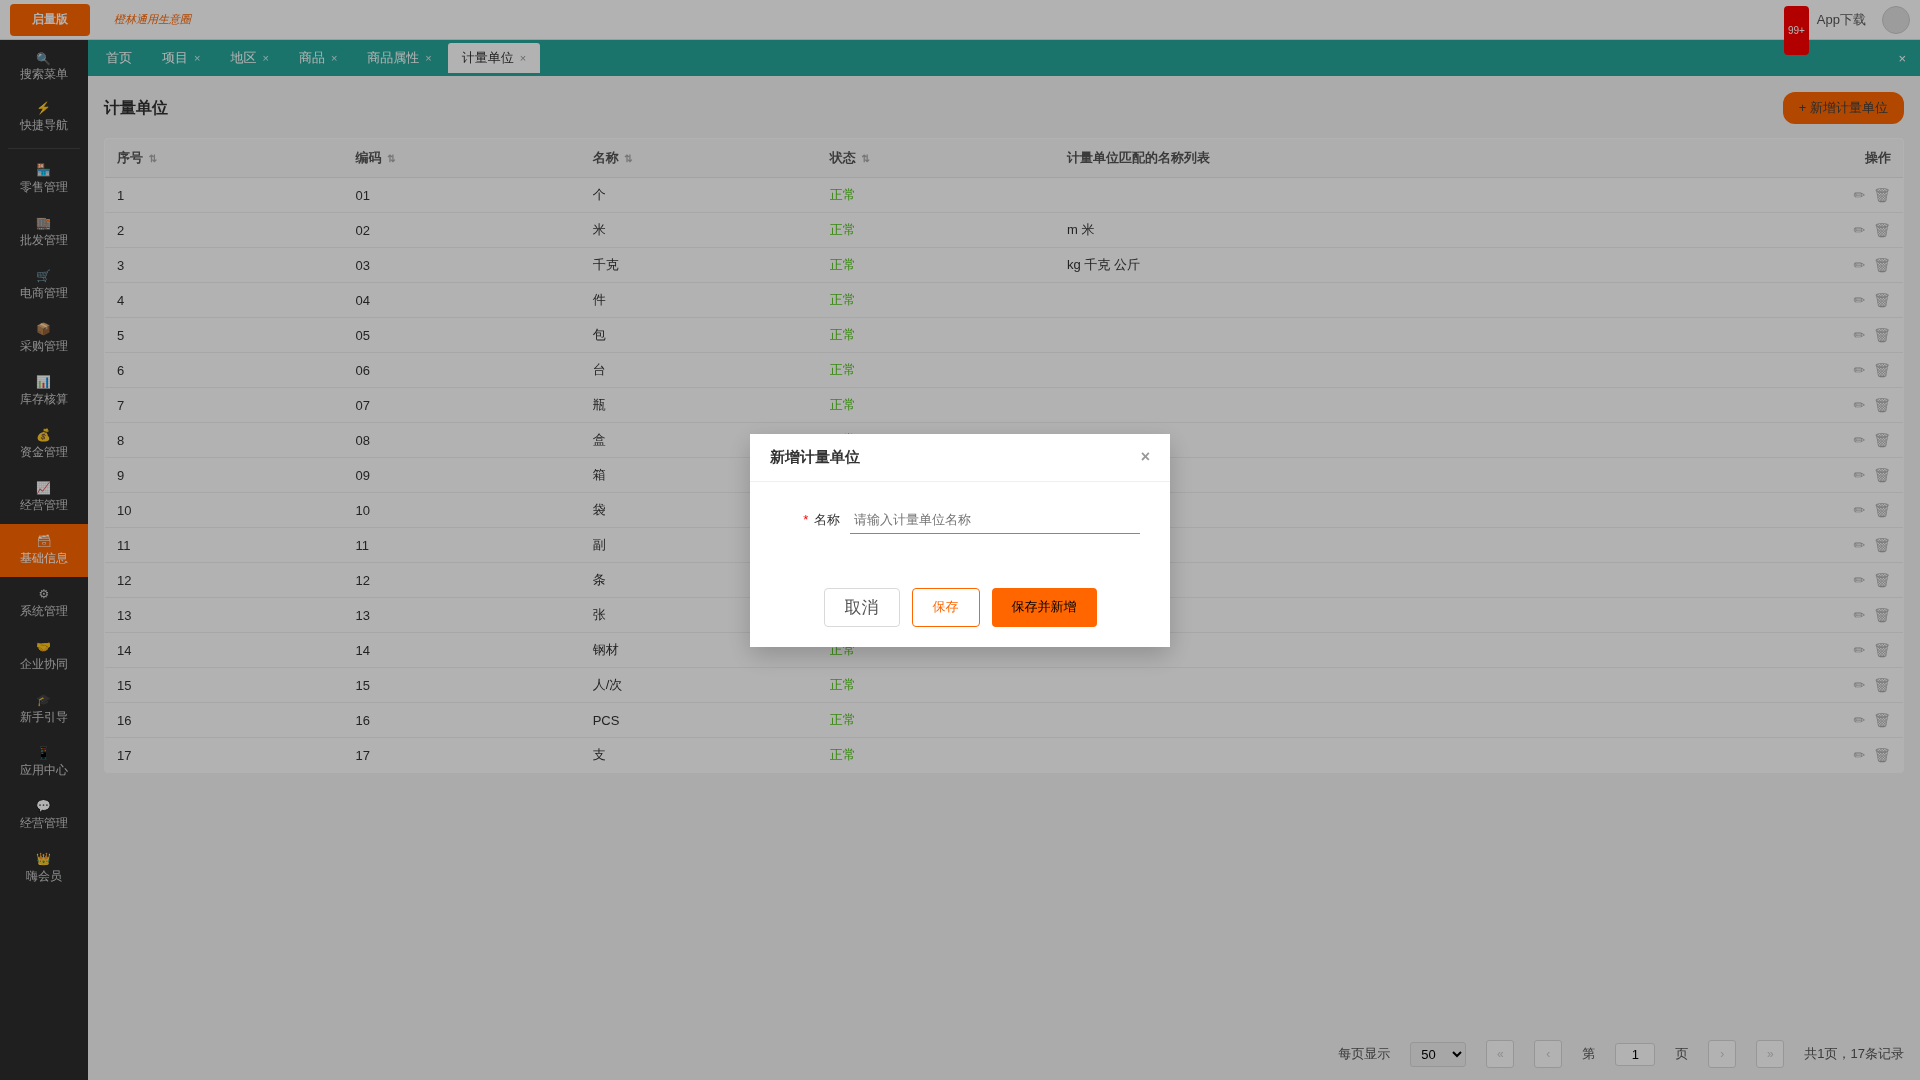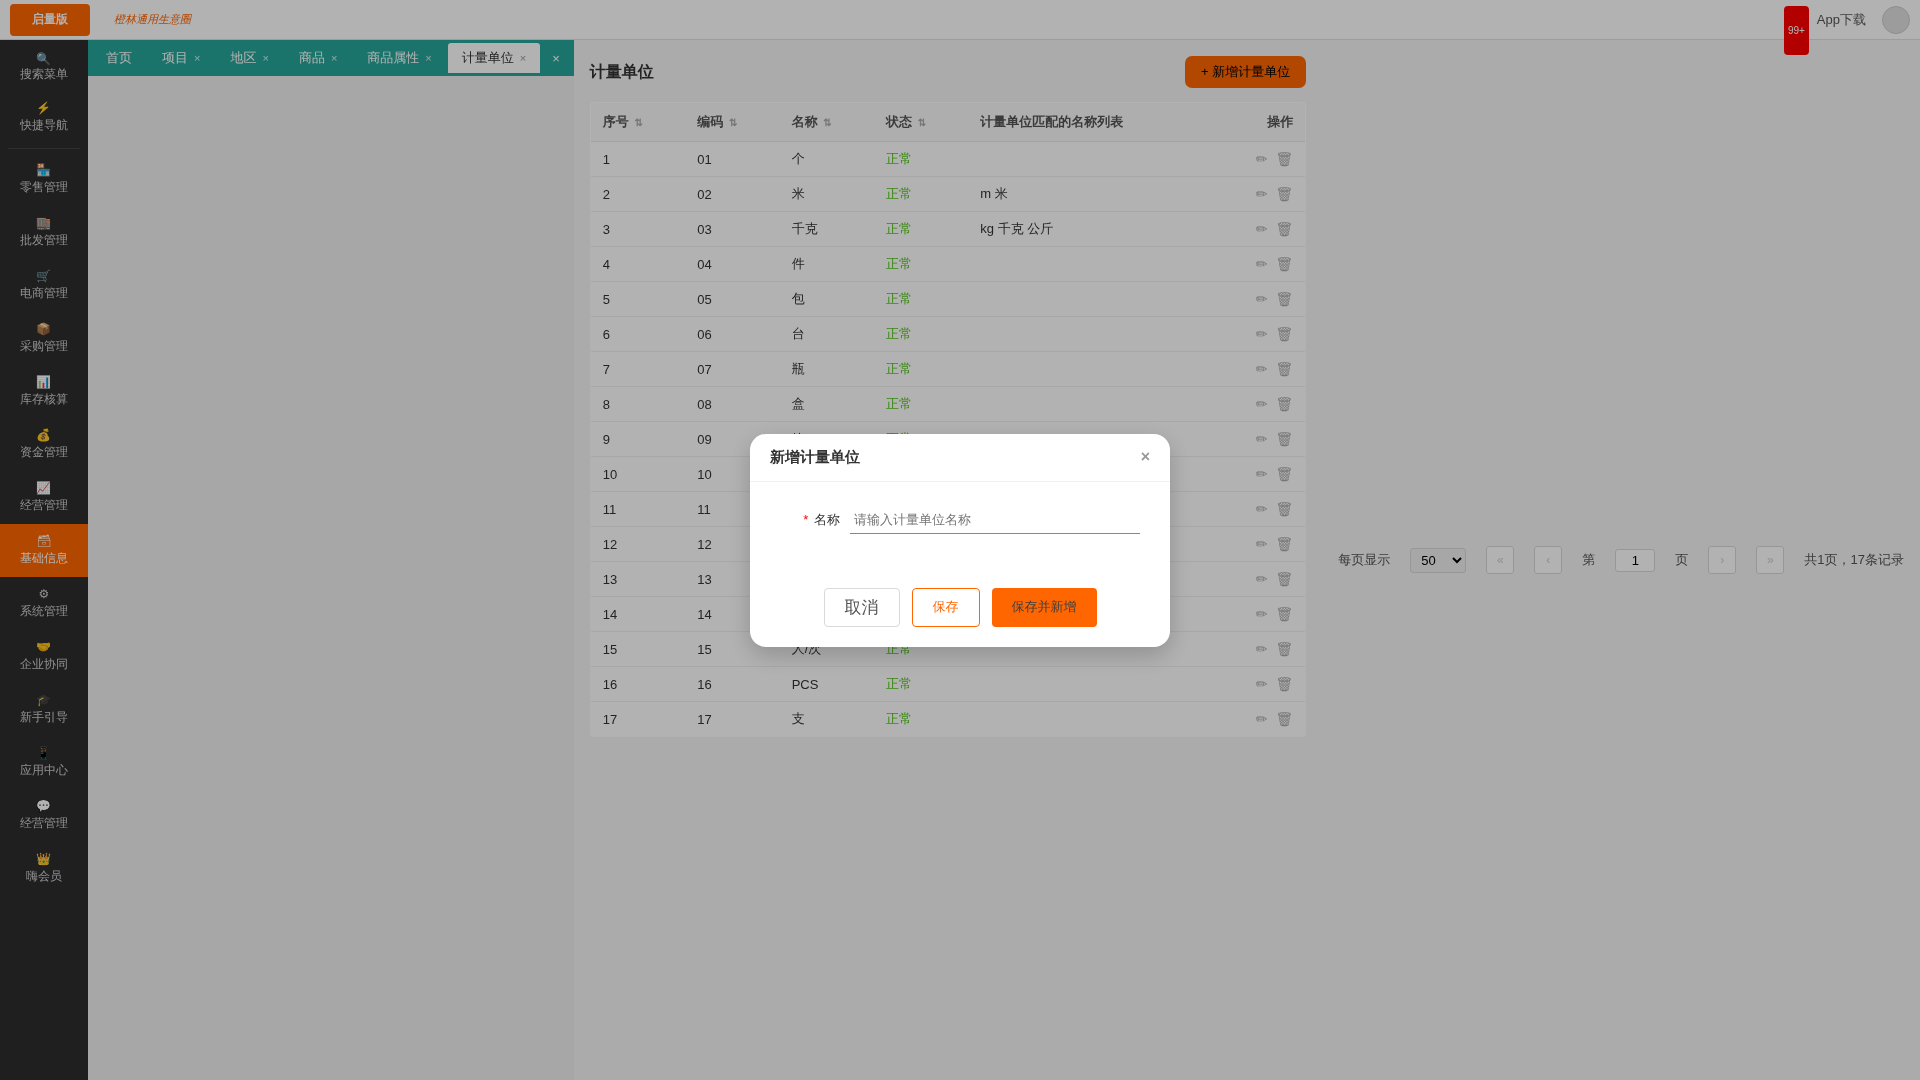--- a/index.html
+++ b/index.html
@@ -100,21 +100,21 @@
       gap: 2px;
     }
     .sidebar-item.active { background: #f60; color: #fff; }
     .sidebar-item-label { font-size: 12px; }
     .sidebar-divider { height: 1px; background: #444; margin: 4px 8px; }
 
     
     .content-area {
       flex: 1;
       display: flex;
-      flex-direction: row;
+      flex-direction: column;
       overflow: hidden;
     }
 
     
     .tabs-bar {
       background: #26a69a;
       display: flex;
       align-items: center;
       height: 36px;
       padding: 0 4px;
@@ -164,23 +164,23 @@
       align-items: center;
       margin-bottom: 14px;
     }
     .page-title {
       font-size: 16px;
       font-weight: bold;
       color: #333;
     }
     .btn-add {
       background: #f60;
-      color: #000000;
+      color: #404040;
       border: none;
-      border-radius: 7px;
+      border-radius: 12px;
       padding: 7px 16px;
       font-size: 13px;
       cursor: pointer;
       white-space: nowrap;
     }
 
     
     .data-table {
       width: 100%;
       background: #fff;
@@ -272,21 +272,21 @@
       background: rgba(0,0,0,0.3);
       z-index: 1000;
       display: flex;
       align-items: center;
       justify-content: center;
     }
 
     
     .dialog {
       background: #fff;
-      border-radius: 16px;
+      border-radius: 0;
       width: 420px;
       box-shadow: 0 8px 24px rgba(0,0,0,0.2);
       overflow: hidden;
     }
     .dialog-header {
       display: flex;
       justify-content: space-between;
       align-items: center;
       padding: 14px 20px;
       border-bottom: 1px solid #f0f0f0;
@@ -349,21 +349,21 @@
       border: 1px solid #f60;
       background: #fff;
       color: #f60;
       border-radius: 4px;
       padding: 7px 20px;
       font-size: 13px;
       cursor: pointer;
     }
     .btn-save-new {
       background: #f60;
-      color: #404040;
+      color: #000000;
       border: none;
       border-radius: 4px;
       padding: 6px 20px;
       font-size: 13px;
       cursor: pointer;
     }
   </style>
 </head>
 <body>
 

